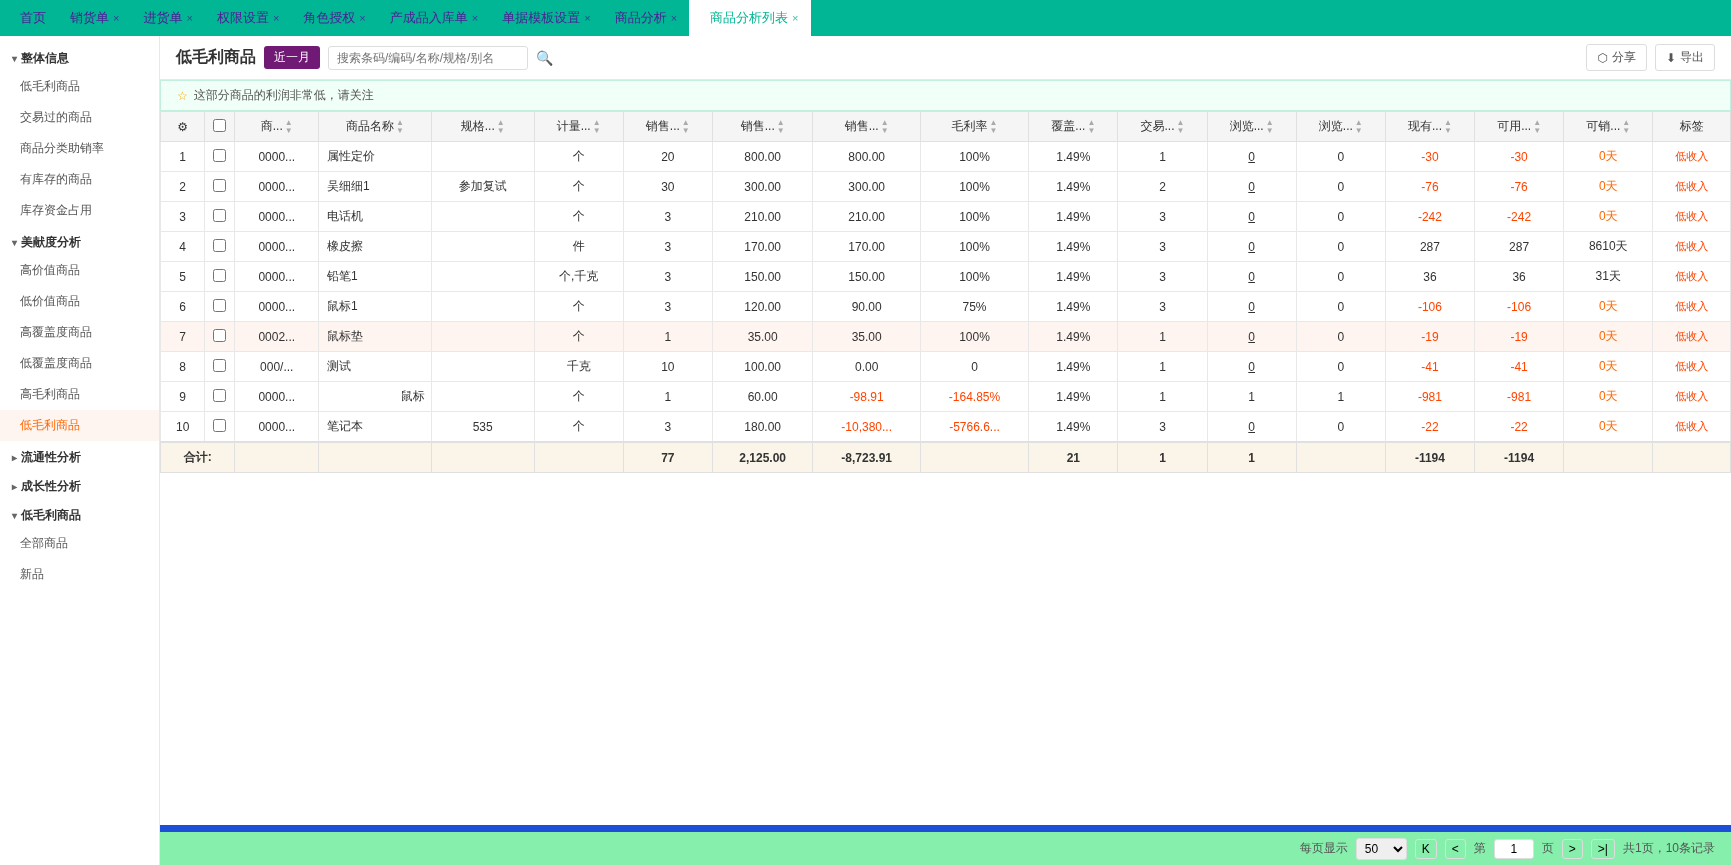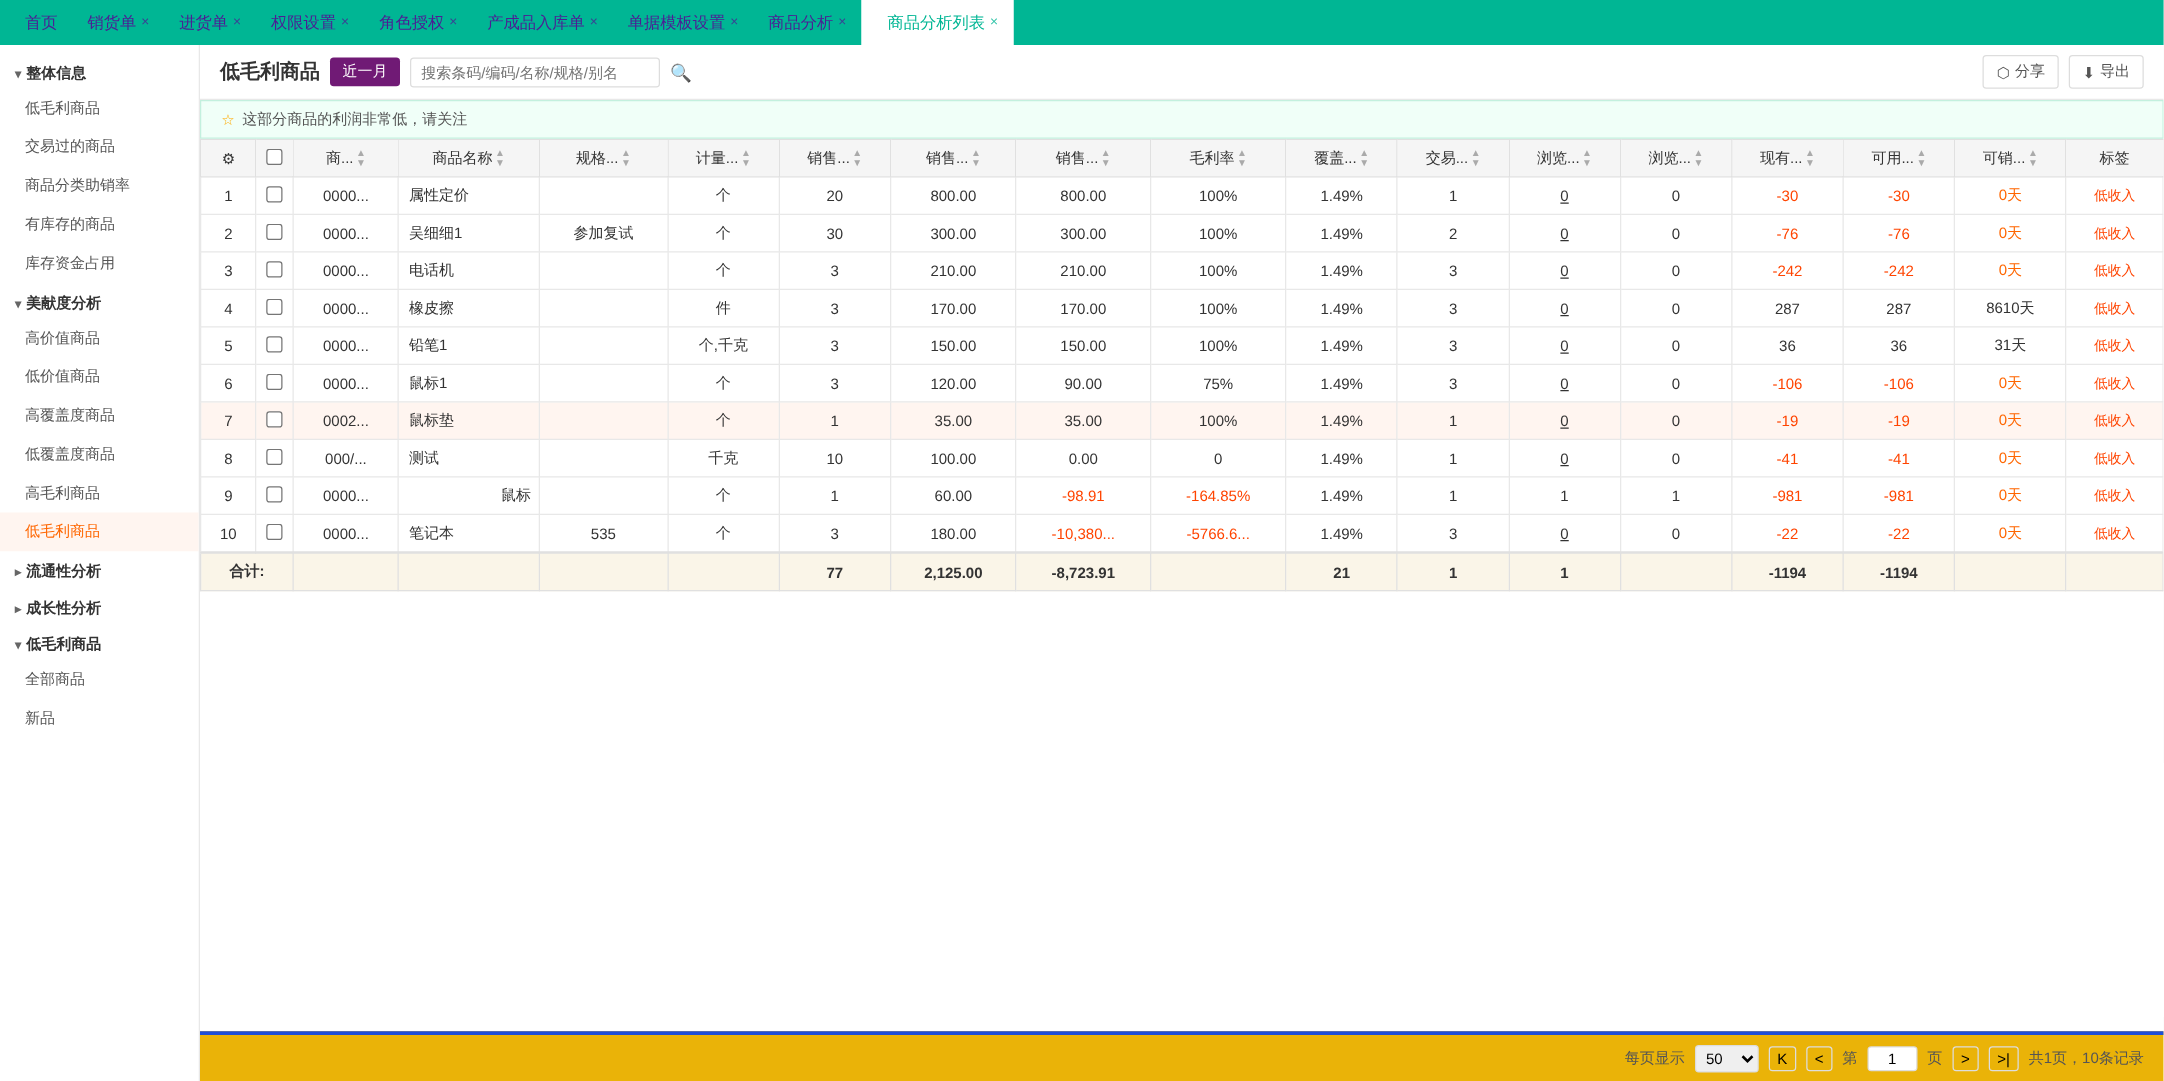--- a/index.html
+++ b/index.html
@@ -198,22 +198,22 @@
     .table-footer td {
       border: 1px solid #e0e0e0;
       padding: 6px 6px;
       text-align: center;
       font-weight: bold;
     }
 
     
     .pagination-bar {
       height: 40px;
-      border-top: 3px solid #1d4ed8;
-      background: #eab308;
+      border-top: 7px solid #1d4ed8;
+      background: #86efac;
       display: flex;
       align-items: center;
       padding: 0 16px;
       justify-content: flex-end;
       gap: 8px;
       font-size: 12px;
       color: #555;
     }
     .pagination-bar select {
       border: 1px solid #ddd;

